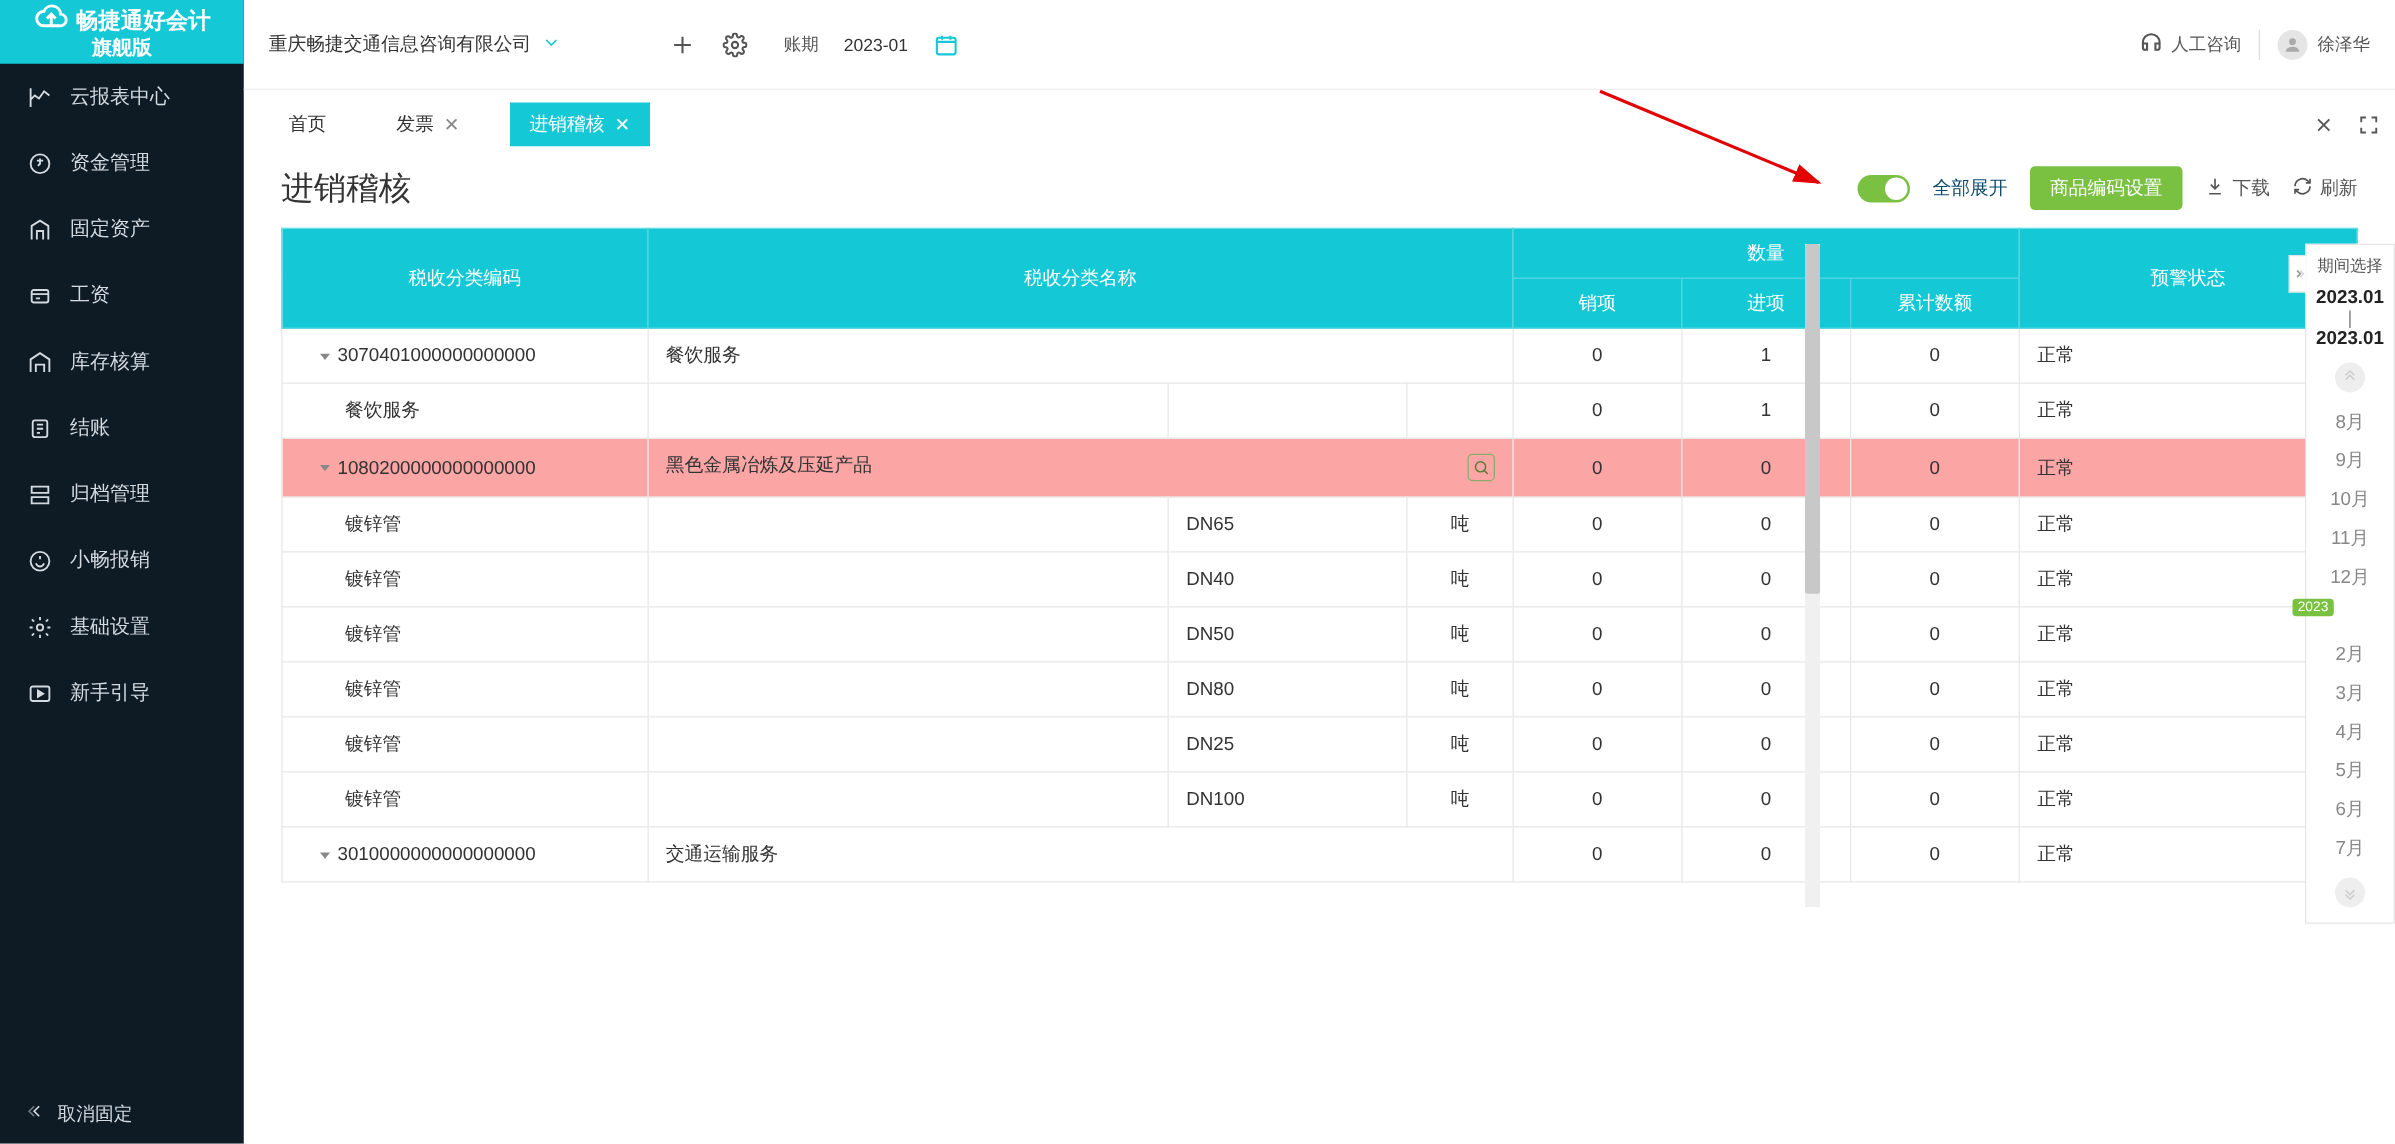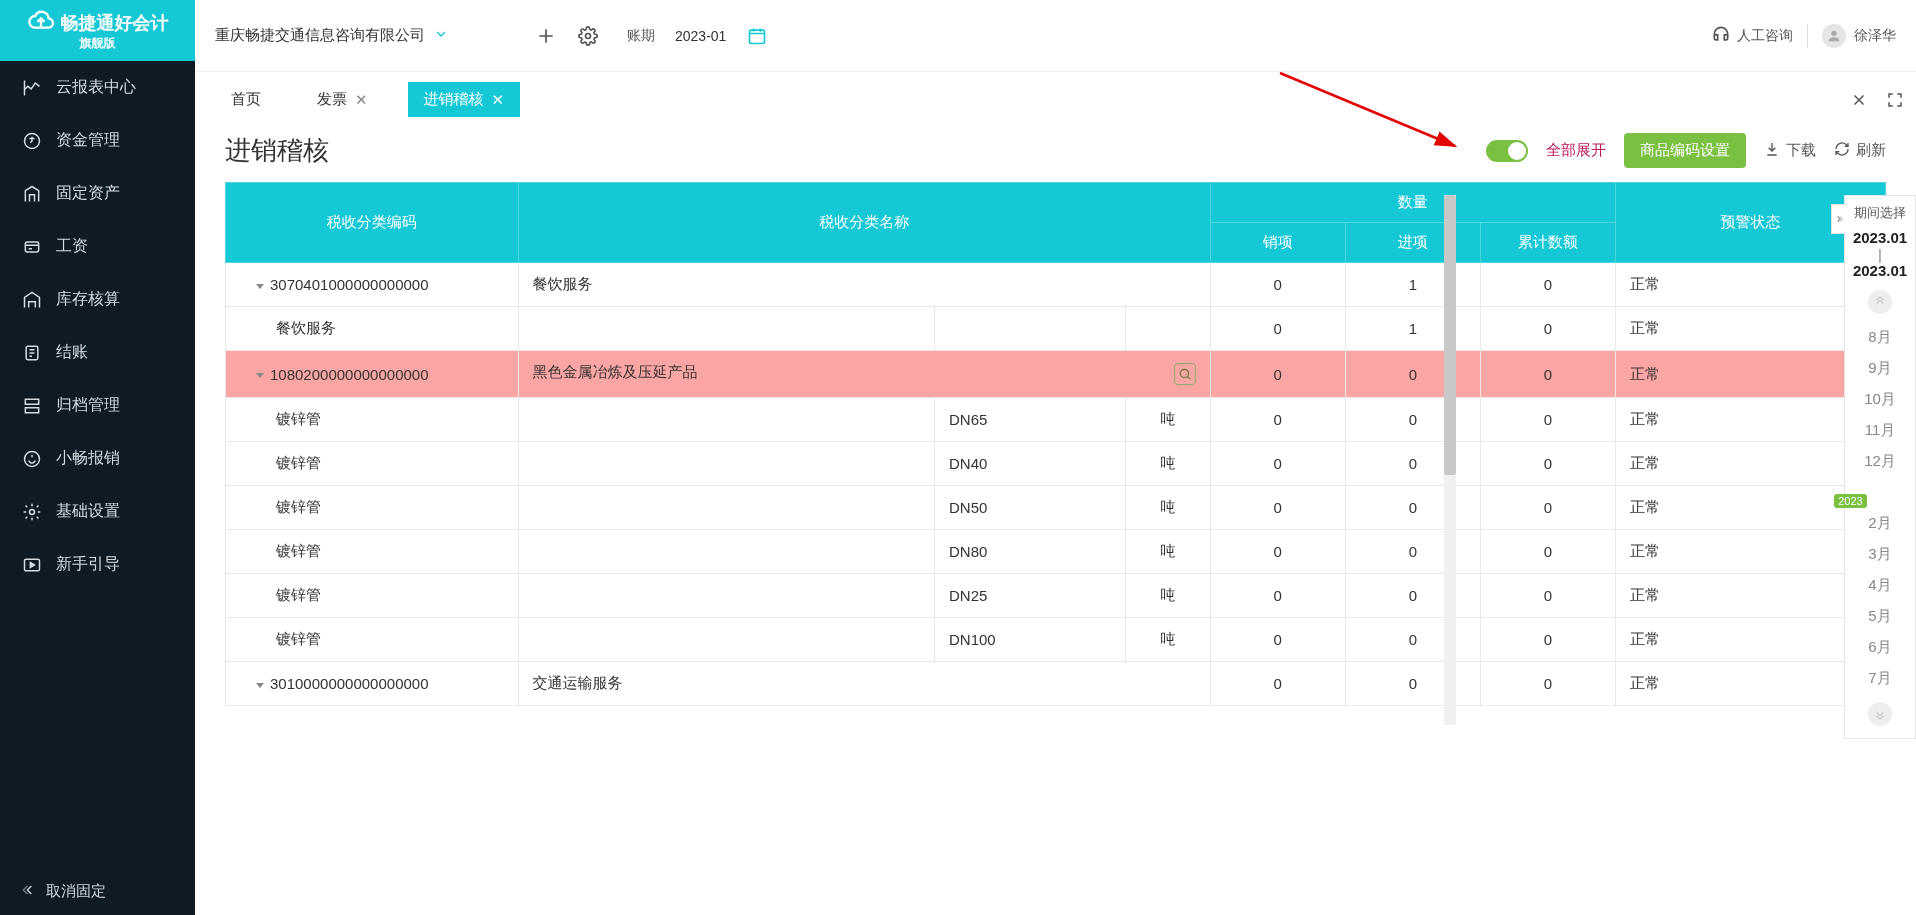--- a/index.html
+++ b/index.html
@@ -1,25 +1,25 @@
 <!DOCTYPE html>
 <html><head>
 <meta charset="utf-8">
 <style>
   * { box-sizing: border-box; margin: 0; padding: 0; }
   body { font-family: "Microsoft YaHei", sans-serif; font-size: 14px; color: #333; background: #fff; overflow: hidden; }
   .app { display: flex; height: 915px; width: 1916px; }
   
   
   .sidebar { width: 195px; background: #0e1a24; color: #c0c9d0; display: flex; flex-direction: column; }
-  .logo-area { height: 61px; background: #15c8d6; color: #fff; display: flex; flex-direction: column; align-items: center; justify-content: center; font-weight: bold; }
+  .logo-area { height: 51px; background: #15c8d6; color: #fff; display: flex; flex-direction: column; align-items: center; justify-content: center; font-weight: bold; }
   .logo-row { display: flex; align-items: center; gap: 6px; }
   .logo-icon { width: 28px; height: 28px; }
   .logo-text { font-size: 18px; font-weight: 600; }
-  .logo-sub { font-size: 12px; margin-top: -2px; }
+  .logo-sub { font-size: 16px; margin-top: -2px; }
   .nav { flex: 1; overflow-y: auto; }
   .nav-item { display: flex; align-items: center; gap: 14px; padding: 16px 22px; cursor: pointer; color: #d3dae0; font-size: 16px; }
   .nav-item.active { background: #000; color: #fff; }
   .nav-icon { width: 20px; height: 20px; display: inline-flex; align-items: center; justify-content: center; }
   .nav-footer { display: flex; align-items: center; gap: 8px; padding: 14px 22px; cursor: pointer; color: #d3dae0; font-size: 15px; }
   
   
   .main { flex: 1; display: flex; flex-direction: column; position: relative; }
   .topbar { height: 72px; display: flex; align-items: center; padding: 0 20px; border-bottom: 1px solid #eee; gap: 20px; }
   .org-select { display: flex; align-items: center; gap: 8px; font-size: 15px; color: #333; cursor: pointer; width: 300px; }
@@ -41,21 +41,21 @@
   .tab.active { background: #15c8d6; color: #fff; }
   .tab.active .x { color: #fff; }
   .tabs-right { position: absolute; right: 10px; display: flex; gap: 14px; }
   
   
   .page-header { display: flex; align-items: center; padding: 6px 30px 14px; gap: 18px; }
   .page-title { font-size: 26px; font-weight: 400; color: #333; }
   .ph-spacer { flex: 1; }
   .toggle { width: 42px; height: 22px; background: #7ac142; border-radius: 11px; position: relative; cursor: pointer; }
   .toggle::after { content:''; position:absolute; right:2px; top:2px; width:18px; height:18px; background:#fff; border-radius:50%; }
-  .toggle-label { font-size: 15px; color: #be185d; }
+  .toggle-label { font-size: 15px; color: #0c4a6e; }
   .btn-green { background: #7ac142; color: #fff; padding: 8px 16px; border-radius: 4px; cursor: pointer; font-size: 15px; }
   .action-link { display: flex; align-items: center; gap: 6px; color: #555; cursor: pointer; font-size: 15px; }
   
   
   .arrow-svg { position: absolute; top: 68px; left: 1080px; pointer-events: none; z-index: 50; }
   
   
   .table-wrap { flex: 1; padding: 0 30px 20px; overflow: auto; position: relative; }
   .table { width: 100%; border-collapse: collapse; }
   .table th { background: #15c8d6; color: #fff; font-weight: 400; padding: 10px 8px; border: 1px solid #4dd5e0; font-size: 15px; }
@@ -75,21 +75,21 @@
   .vscroll-thumb { width: 12px; height: 280px; background: #c8c8c8; border-radius: 2px; }
   
   
   .time-panel { position: absolute; right: 0; top: 195px; width: 72px; background: #fff; border: 1px solid #e5e5e5; padding: 8px 0; display: flex; flex-direction: column; align-items: center; gap: 4px; }
   .time-title { font-size: 13px; color: #555; margin-bottom: 4px; }
   .time-range { font-weight: bold; font-size: 15px; color: #222; line-height: 1.1; margin-bottom: 6px; text-align:center;}
   .time-up { width: 24px; height: 24px; border-radius: 50%; background: #eee; display: flex; align-items: center; justify-content: center; color: #aaa; cursor: pointer; margin-bottom: 4px; }
   .time-month { padding: 6px 0; color: #888; font-size: 15px; cursor: pointer; width: 100%; text-align: center; }
   .time-month.active { color: #fff; position: relative; }
   .time-month.active::before { content:''; position:absolute; left:10px; right:2px; top:2px; bottom:2px; background:#15c8d6; border-radius:14px 0 0 14px; z-index:-1; }
-  .time-month.active .badge { position:absolute; left:-30px; top:17px; background:#7ac142; color:#fff; font-size:11px; padding:1px 4px; border-radius:3px; }
+  .time-month.active .badge { position:absolute; left:-30px; top:2px; background:#7ac142; color:#fff; font-size:11px; padding:1px 4px; border-radius:3px; }
   .time-panel .colbtn { position:absolute; left:-14px; top:8px; width:14px; height:30px; background:#fff; border:1px solid #e5e5e5; border-right:none; display:flex; align-items:center; justify-content:center; cursor:pointer; }
 </style>
 </head>
 <body>
 
 <div class="app">
 
   <div class="sidebar">
     <div class="logo-area">
       <div class="logo-row">

